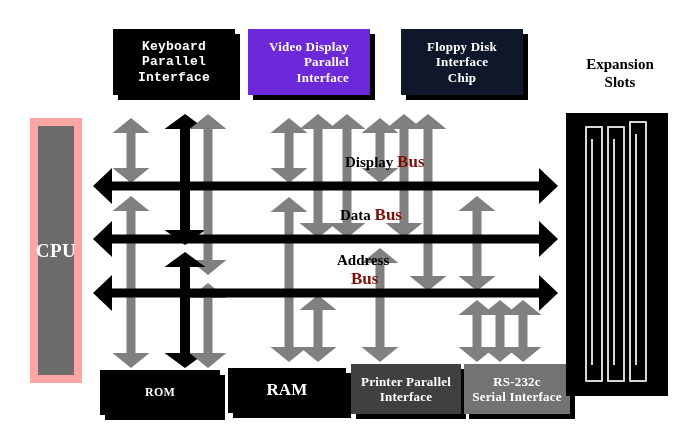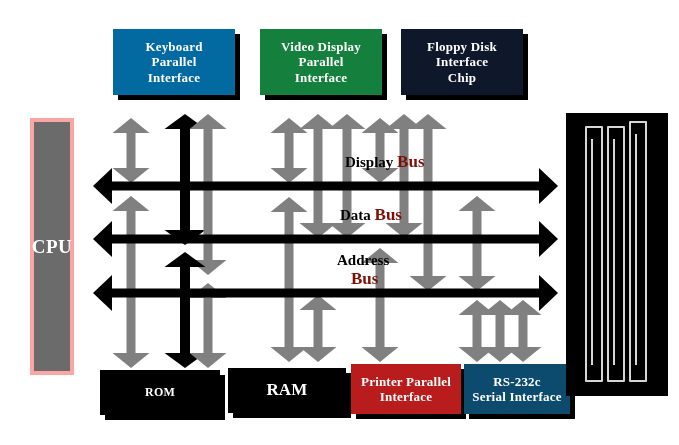--- a/index.html
+++ b/index.html
@@ -24,21 +24,21 @@
     line-height:1.18;
     box-shadow:5px 5px 0 0 #000000;
     letter-spacing:0.2px;
   }
   .box .lbl{display:block;padding:0 4px;}
 
   
   .cpu{
     position:absolute;
     background:#6b6b6b;
-    border:4px solid #fca5a5;
+    border:8px solid #fca5a5;
     color:#ffffff;
     display:flex;align-items:center;justify-content:center;
     font-weight:bold;
     letter-spacing:0.5px;
   }
 
   
   .slotpanel{
     position:absolute;
     background:#000000;
@@ -148,46 +148,47 @@
       <rect x="112" y="288.5" width="427" height="9" fill="#000000"></rect>
       <polygon points="93,293 112,275 112,311" fill="#000000"></polygon>
       <polygon points="558,293 539,275 539,311" fill="#000000"></polygon>
     </svg>
 
   <div class="cpu" id="cpu-box" style="left: 30px; top: 118px; width: 36px; height: 249px; background: rgb(107, 107, 107); font-size: 19px;">
     <span>CPU</span>
   </div>
 
   <div id="top-boxes">
-      <div class="box" style="left: 113px; top: 29px; width: 122px; height: 66px; background: #0369a1; color: rgb(255, 255, 255); font-size: 13px;">
+      <div class="box" style="left: 113px; top: 29px; width: 122px; height: 66px; background: #000000; color: rgb(255, 255, 255); font-size: 13px; font-family: Liberation Mono, monospace;">
         <span class="lbl"><span>Keyboard</span><br><span>Parallel</span><br><span>Interface</span></span>
       </div>
-      <div class="box" style="left: 260px; top: 29px; width: 122px; height: 66px; background: #15803d; color: rgb(255, 255, 255); font-size: 13px;">
+      <div class="box" style="left: 248px; top: 29px; width: 122px; height: 66px; background: #6d28d9; color: rgb(255, 255, 255); font-size: 13px; text-align: right;">
         <span class="lbl"><span>Video Display</span><br><span>Parallel</span><br><span>Interface</span></span>
       </div>
       <div class="box" style="left: 401px; top: 29px; width: 122px; height: 66px; background: #0f172a; color: rgb(255, 255, 255); font-size: 13px;">
         <span class="lbl"><span>Floppy Disk</span><br><span>Interface</span><br><span>Chip</span></span>
       </div>
     </div>
 
   <div id="bottom-boxes">
       <div class="box" style="left: 100px; top: 370px; width: 120px; height: 45px; background: rgb(0, 0, 0); color: rgb(255, 255, 255); font-size: 12px;">
         <span class="lbl"><span>ROM</span></span>
       </div>
       <div class="box" style="left: 228px; top: 368px; width: 118px; height: 45px; background: rgb(0, 0, 0); color: rgb(255, 255, 255); font-size: 17px;">
         <span class="lbl"><span>RAM</span></span>
       </div>
-      <div class="box" style="left: 351px; top: 364px; width: 110px; height: 50px; background: #b91c1c; color: rgb(255, 255, 255); font-size: 13px;">
+      <div class="box" style="left: 351px; top: 364px; width: 110px; height: 50px; background: #404040; color: rgb(255, 255, 255); font-size: 13px;">
         <span class="lbl"><span>Printer Parallel</span><br><span>Interface</span></span>
       </div>
-      <div class="box" style="left: 464px; top: 364px; width: 106px; height: 50px; background: #0c4a6e; color: rgb(255, 255, 255); font-size: 13px;">
+      <div class="box" style="left: 464px; top: 364px; width: 106px; height: 50px; background: #737373; color: rgb(255, 255, 255); font-size: 13px;">
         <span class="lbl"><span>RS-232c</span><br><span>Serial Interface</span></span>
       </div>
     </div>
 
+  <div class="plainlabel" id="expansion-label" style="left: 568px; top: 55px; width: 104px; font-size: 15px;"><span>Expansion</span><br><span>Slots</span></div>
   <div class="slotpanel" id="expansion-panel" style="left: 566px; top: 113px; width: 102px; height: 283px; background: rgb(0, 0, 0);">
       <div class="slot" style="left: 19px; top: 13px; width: 14px; height: 252px; border-color: rgb(214, 214, 214);">
         <div class="slotinner" style="left: 4px; top: 11px; width: 2px; height: 226px; background: rgb(214, 214, 214);"></div>
       </div>
       <div class="slot" style="left: 41px; top: 13px; width: 14px; height: 252px; border-color: rgb(214, 214, 214);">
         <div class="slotinner" style="left: 4px; top: 11px; width: 2px; height: 226px; background: rgb(214, 214, 214);"></div>
       </div>
       <div class="slot" style="left: 63px; top: 8px; width: 14px; height: 257px; border-color: rgb(214, 214, 214);">
         <div class="slotinner" style="left: 4px; top: 11px; width: 2px; height: 231px; background: rgb(214, 214, 214);"></div>
       </div>

